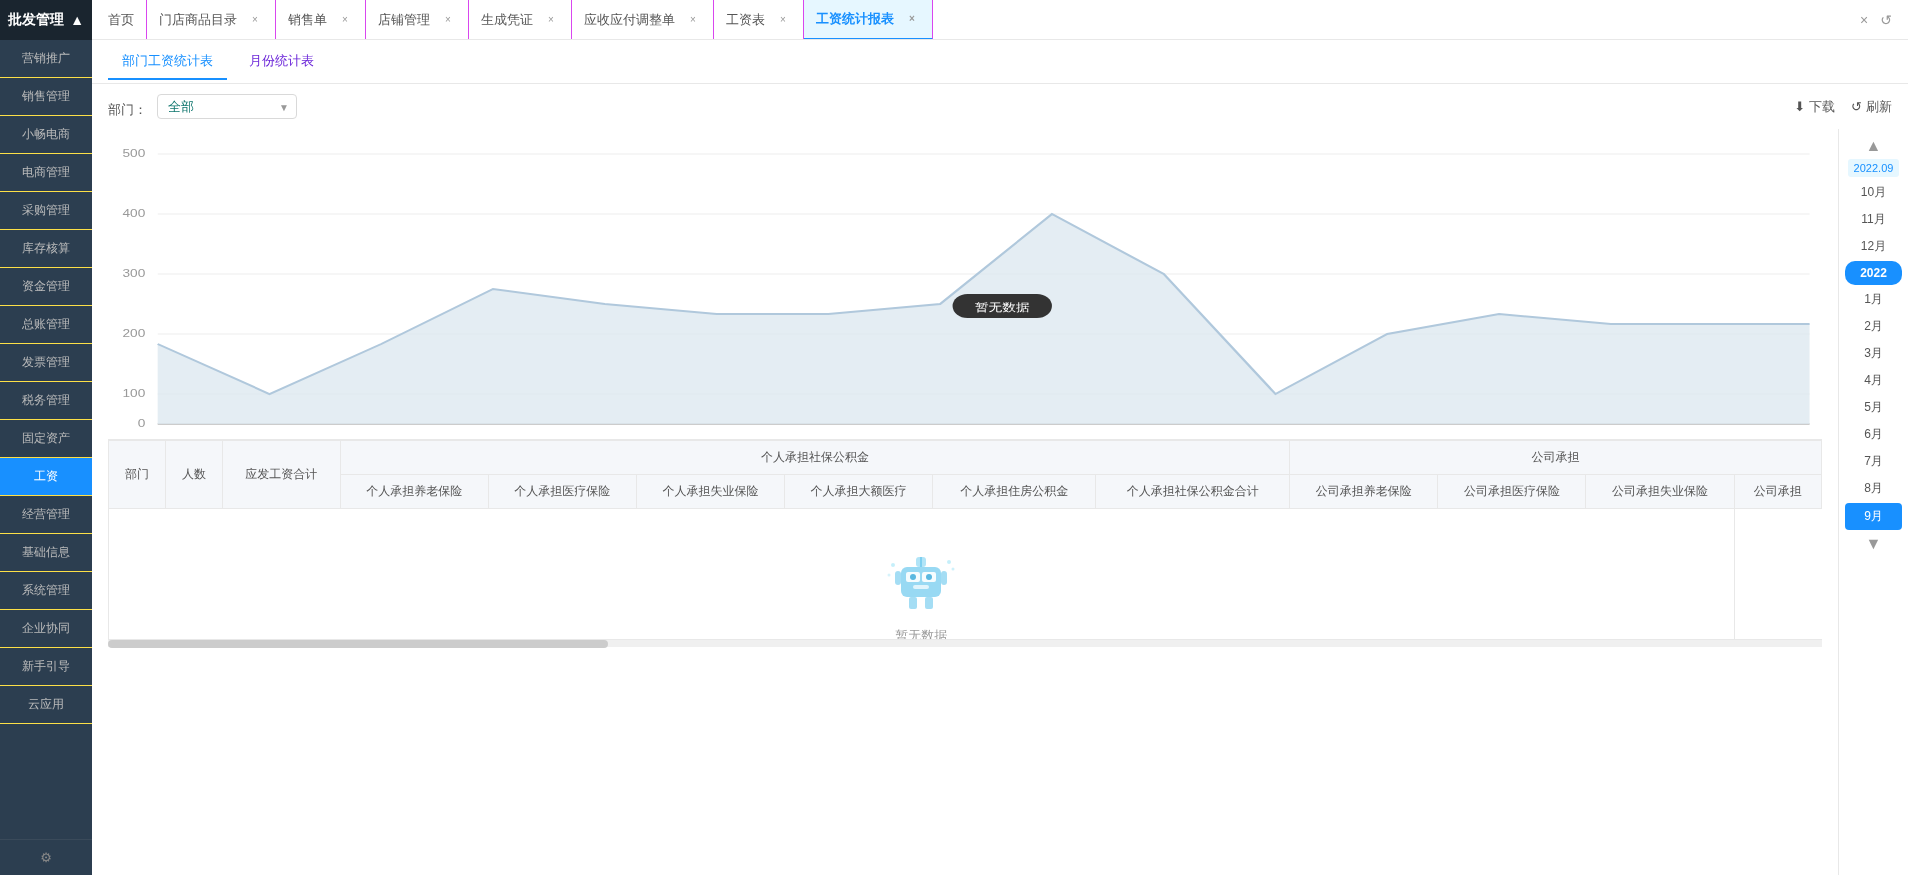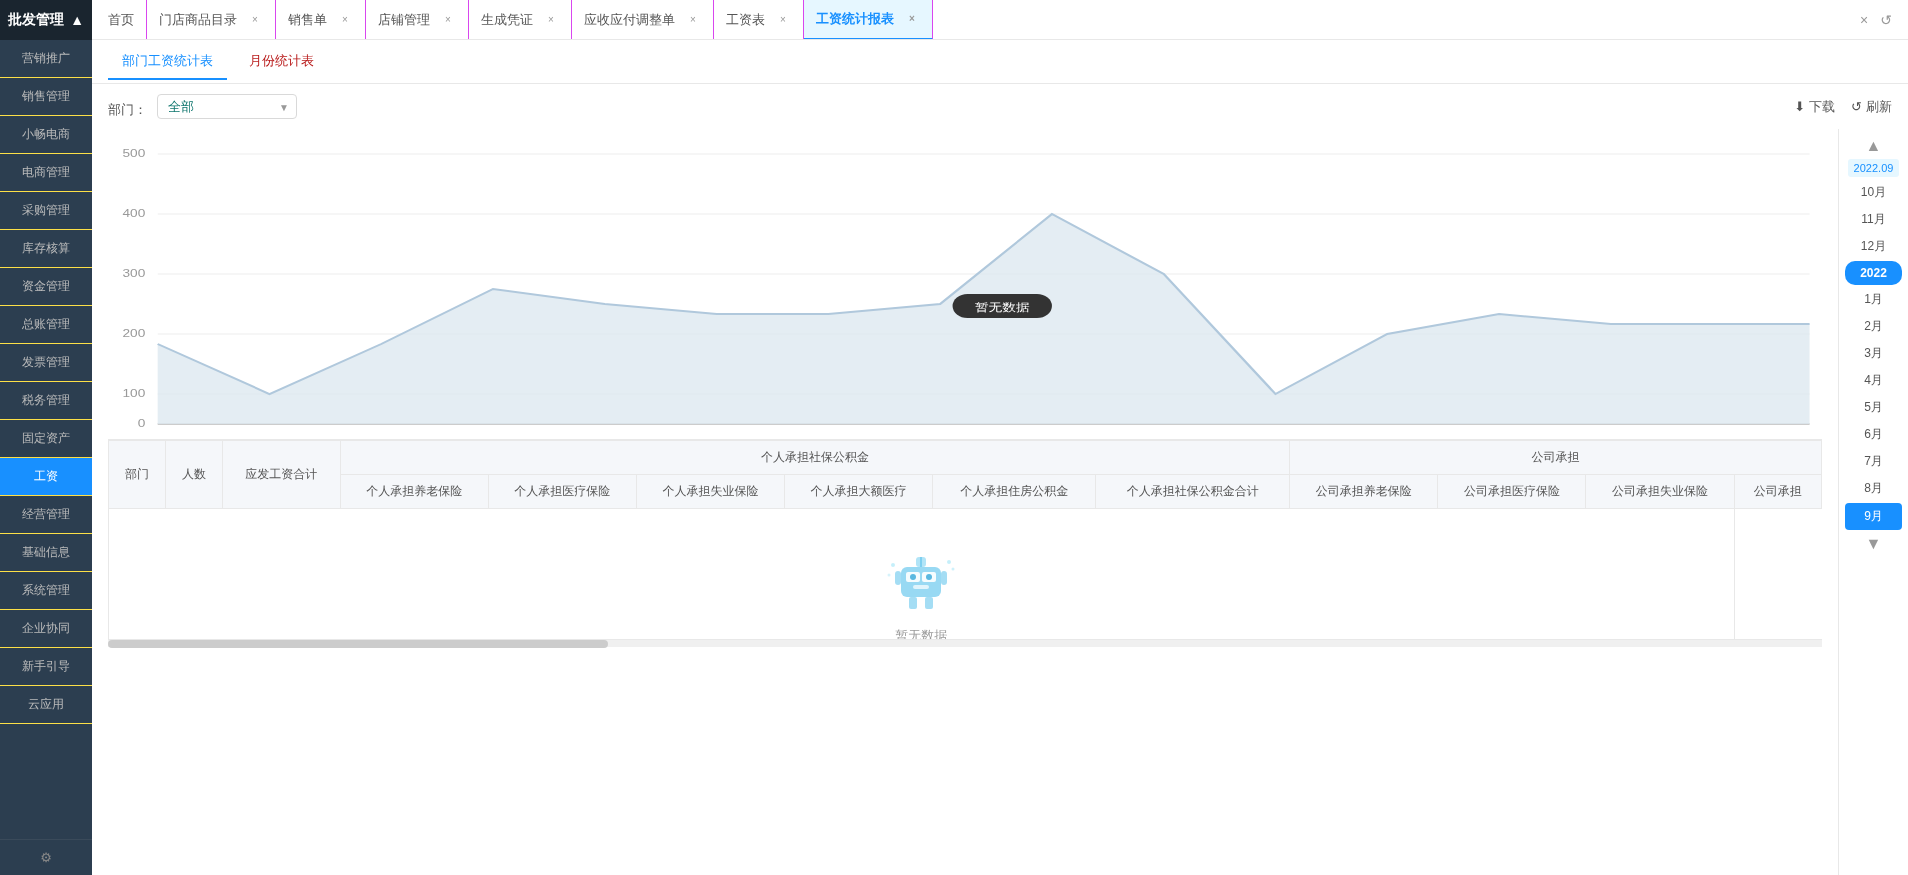--- a/index.html
+++ b/index.html
@@ -117,21 +117,21 @@
       align-items: center;
       padding: 0 16px;
       border-bottom: 1px solid #e8e8e8;
       height: 44px;
       gap: 8px;
     }
     .sub-tab {
       padding: 8px 14px;
       cursor: pointer;
       font-size: 13px;
-      color: #b91c1c;
+      color: #6d28d9;
       border-bottom: 2px solid transparent;
     }
     .sub-tab.active {
       color: #1890ff;
       border-bottom: 2px solid #1890ff;
     }
 
     
     .toolbar {
       display: flex;

